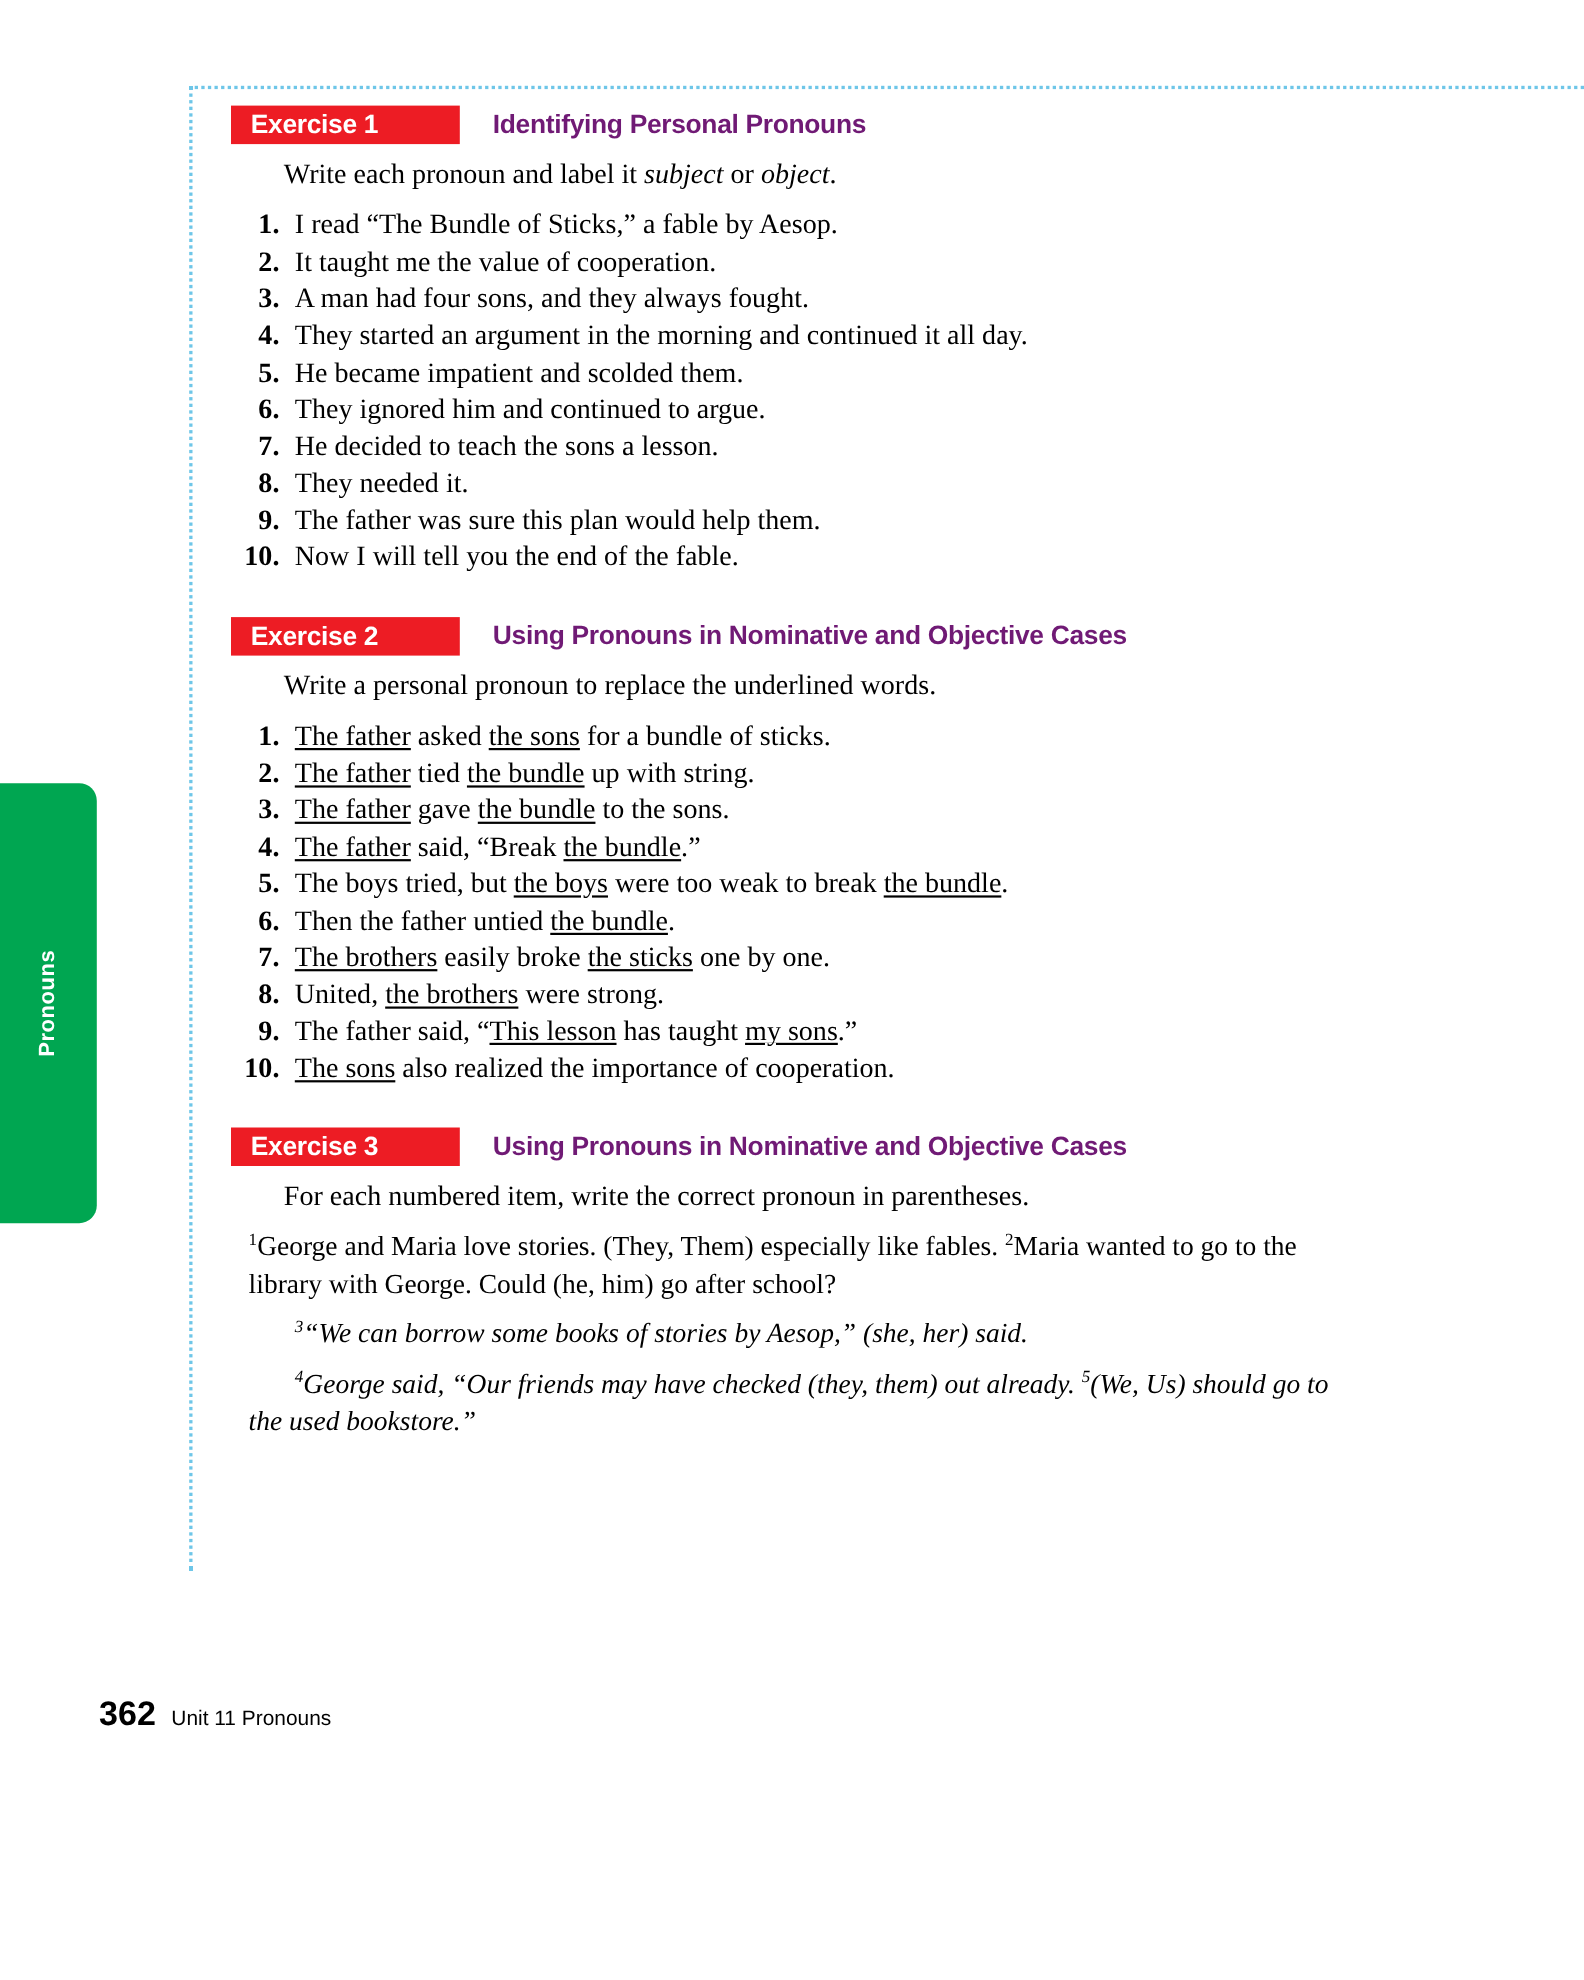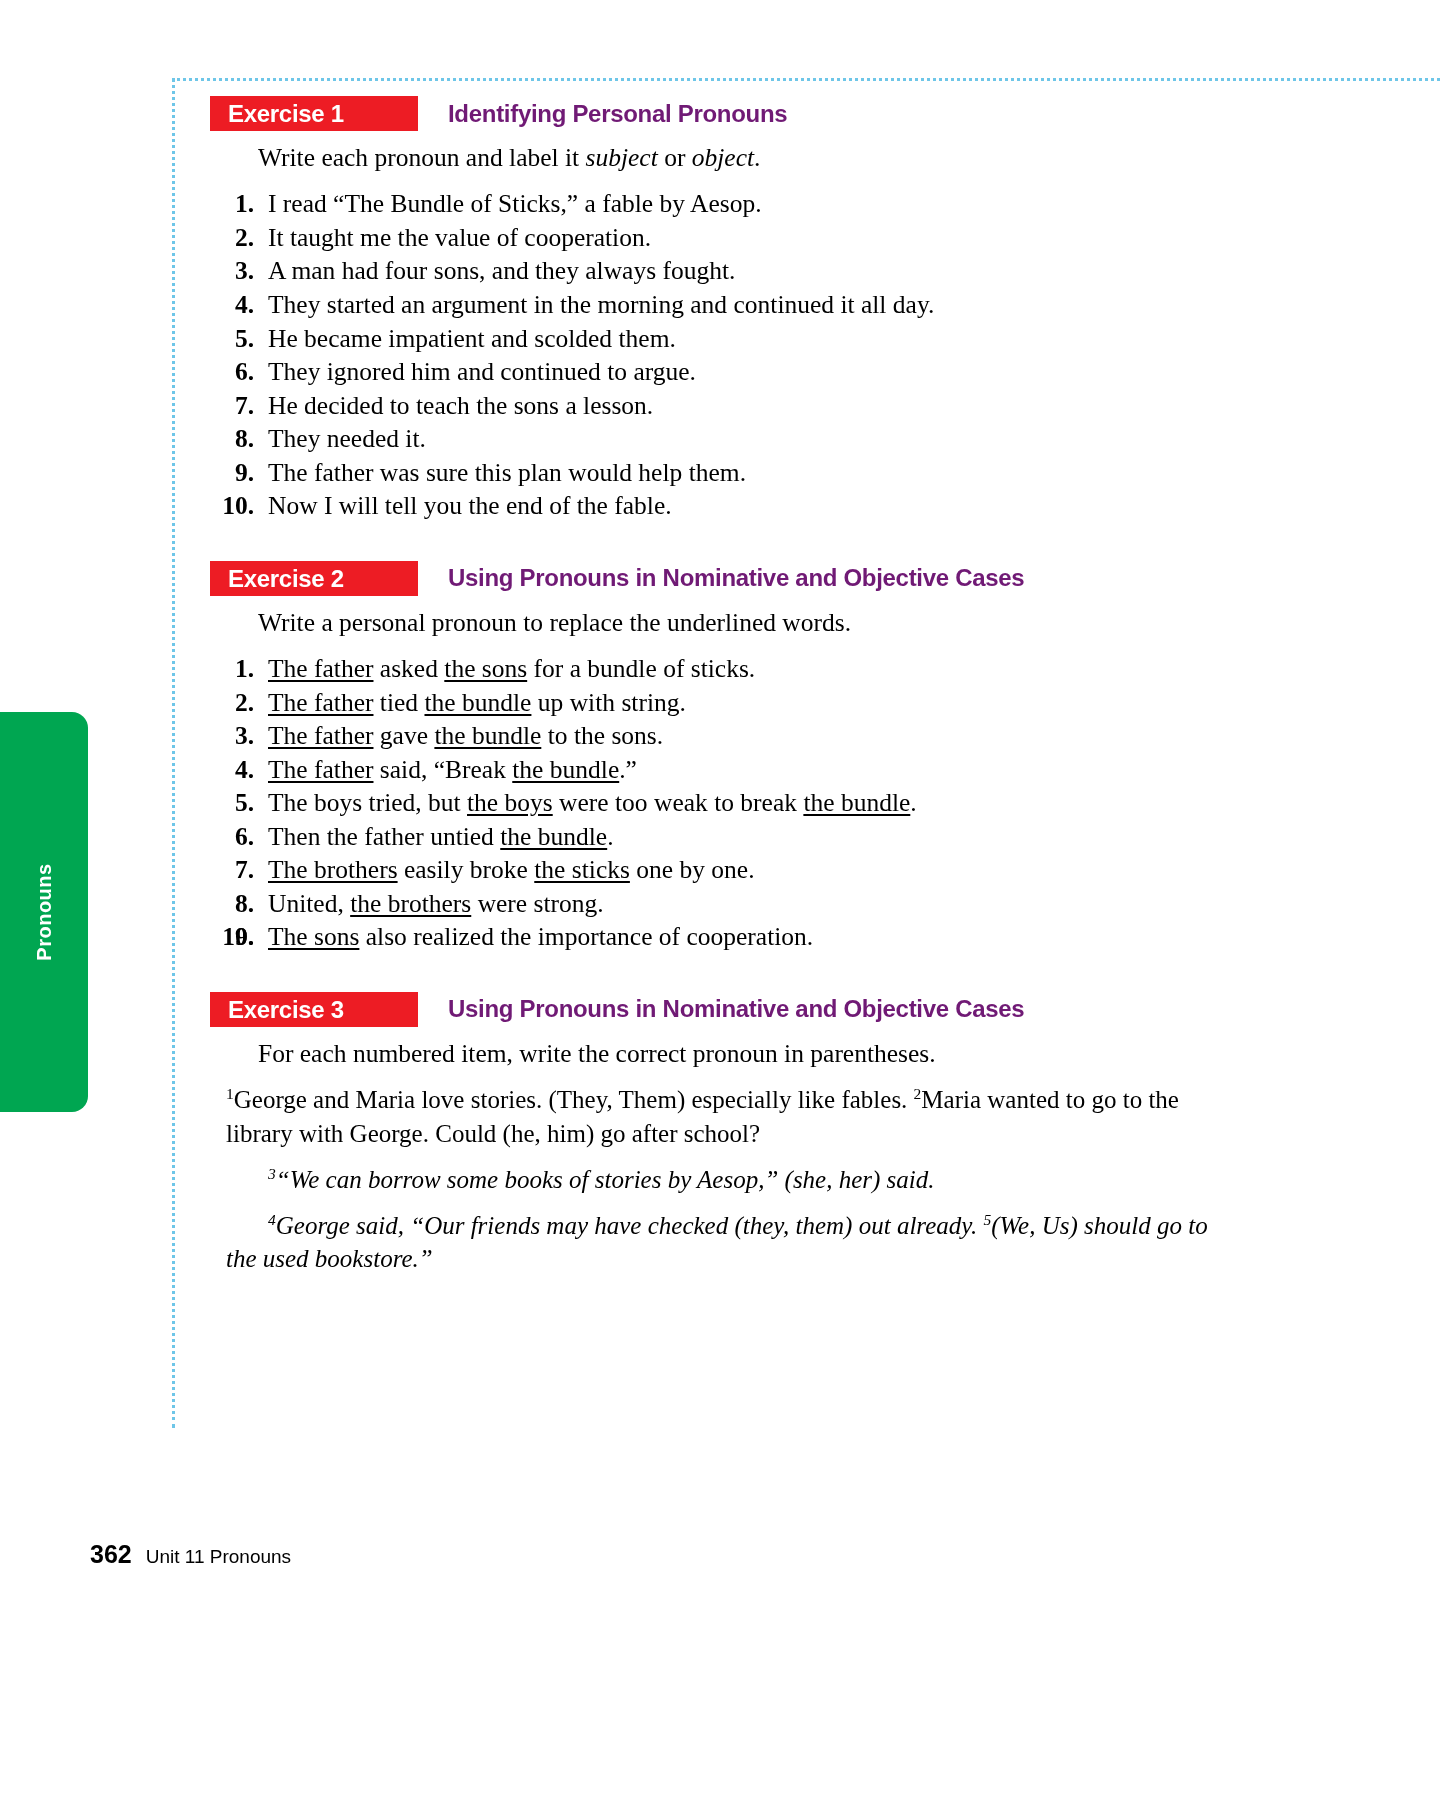--- a/index.html
+++ b/index.html
@@ -152,21 +152,21 @@
   .footer {
     position: absolute;
     left: 90px;
     top: 1540px;
     display: flex;
     align-items: baseline;
   }
   .footer .pageno {
     font-family: "Liberation Sans", sans-serif;
     font-weight: bold;
-    font-size: 25px;
+    font-size: 31px;
     color: #000;
   }
   .footer .unit {
     font-family: Liberation Sans, sans-serif;
     font-size: 19px;
     color: #000;
     margin-left: 14px;
   }
 </style>
 </head>
@@ -214,21 +214,21 @@
 
     <ol class="items" id="ex2-list">
         <li><span class="num">1.</span><span><span class="u">The father</span><span> asked </span><span class="u">the sons</span><span> for a bundle of sticks.</span></span></li>
         <li><span class="num">2.</span><span><span class="u">The father</span><span> tied </span><span class="u">the bundle</span><span> up with string.</span></span></li>
         <li><span class="num">3.</span><span><span class="u">The father</span><span> gave </span><span class="u">the bundle</span><span> to the sons.</span></span></li>
         <li><span class="num">4.</span><span><span class="u">The father</span><span> said, “Break </span><span class="u">the bundle</span><span>.”</span></span></li>
         <li><span class="num">5.</span><span><span>The boys tried, but </span><span class="u">the boys</span><span> were too weak to break </span><span class="u">the bundle</span><span>.</span></span></li>
         <li><span class="num">6.</span><span><span>Then the father untied </span><span class="u">the bundle</span><span>.</span></span></li>
         <li><span class="num">7.</span><span><span class="u">The brothers</span><span> easily broke </span><span class="u">the sticks</span><span> one by one.</span></span></li>
         <li><span class="num">8.</span><span><span>United, </span><span class="u">the brothers</span><span> were strong.</span></span></li>
-        <li><span class="num">9.</span></li>
+        <li><span class="num">9.</span><span><span>The father said, “</span><span class="u">This lesson</span><span> has taught </span><span class="u">my sons</span><span>.”</span></span></li>
         <li><span class="num">10.</span><span><span class="u">The sons</span><span> also realized the importance of cooperation.</span></span></li>
       </ol>
 
     <div class="gap-md"></div>
 
     <div class="ex-header">
       <div class="ex-chip">Exercise 3</div>
       <div class="ex-title">Using Pronouns in Nominative and Objective Cases</div>
     </div>
 

